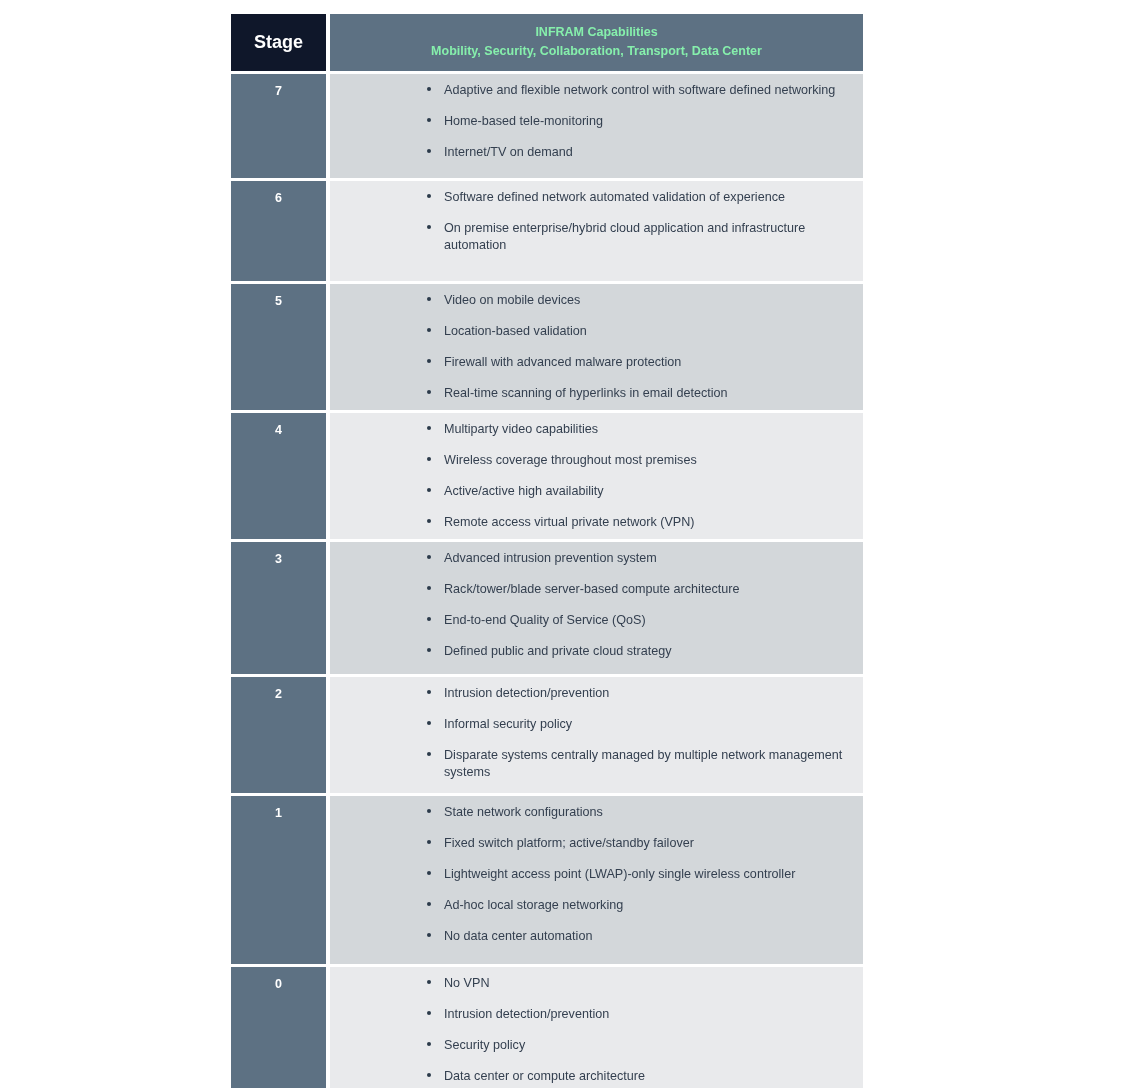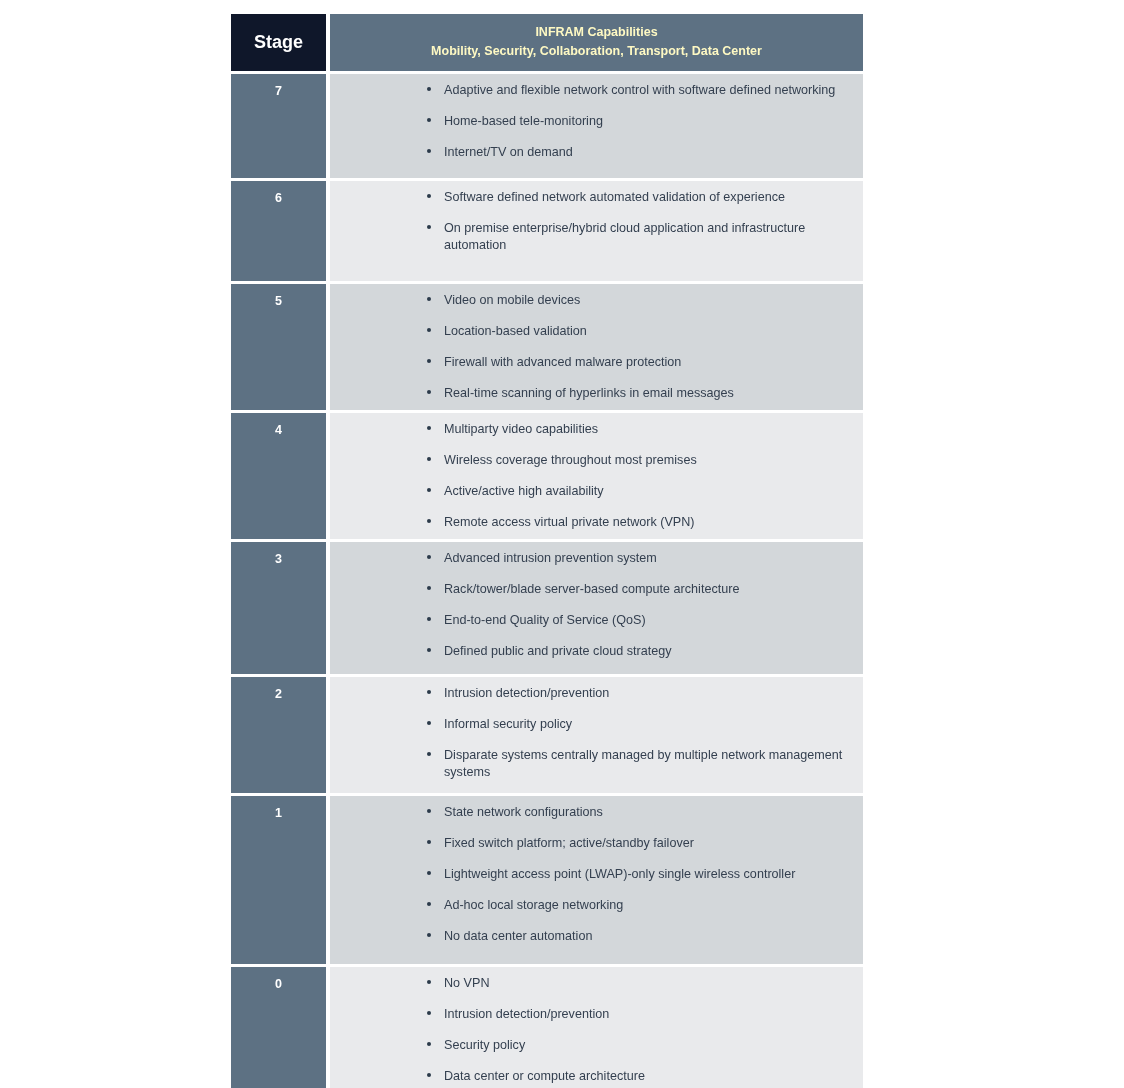--- a/index.html
+++ b/index.html
@@ -65,21 +65,21 @@
     font-size: 18px;
     font-weight: bold;
     display: flex;
     align-items: center;
     justify-content: center;
     box-sizing: border-box;
   }
   .header-row .caps-head {
     flex: 1;
     background: #5d7183;
-    color: #fef9c3;
+    color: #86efac;
     font-size: 12.5px;
     font-weight: bold;
     text-align: center;
     padding: 9px 6px 10px 6px;
     box-sizing: border-box;
     line-height: 1.5;
   }
   .caps-head .line2 { display: block; }
 
   .bg-dark  { background: #d3d7da; }
@@ -150,21 +150,21 @@
           </div>
         </div>
         <div class="tbl-row" style="min-height: 120px;">
           <div class="stage-cell">5</div>
           <div class="spacer-col"></div>
           <div class="caps-cell bg-dark">
             <ul class="caps-list">
               <li><span class="bullet"></span><span>Video on mobile devices</span></li>
               <li><span class="bullet"></span><span>Location-based validation</span></li>
               <li><span class="bullet"></span><span>Firewall with advanced malware protection</span></li>
-              <li><span class="bullet"></span><span>Real-time scanning of hyperlinks in email messages</span></li>
+              <li><span class="bullet"></span><span>Real-time scanning of hyperlinks in email detection</span></li>
             </ul>
           </div>
         </div>
         <div class="tbl-row" style="min-height: 120px;">
           <div class="stage-cell">4</div>
           <div class="spacer-col"></div>
           <div class="caps-cell bg-light">
             <ul class="caps-list">
               <li><span class="bullet"></span><span>Multiparty video capabilities</span></li>
               <li><span class="bullet"></span><span>Wireless coverage throughout most premises</span></li>

